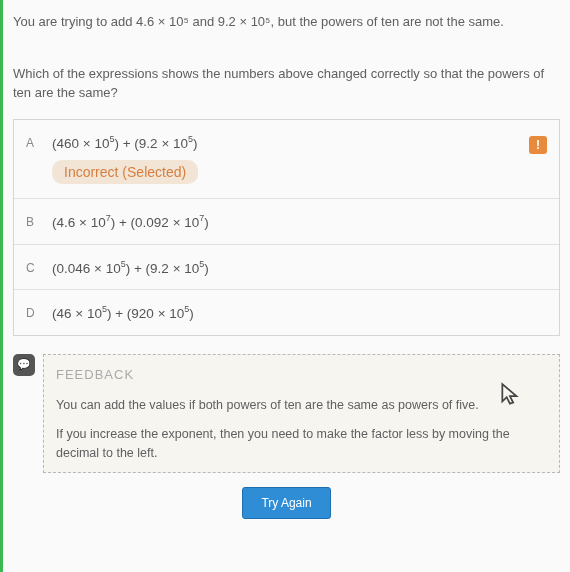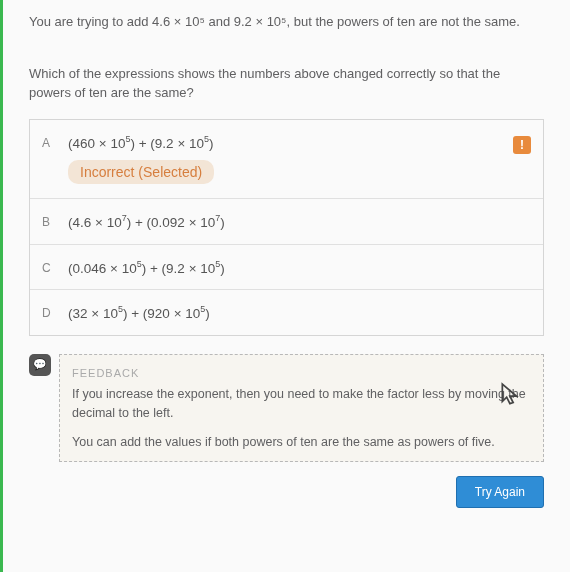--- a/index.html
+++ b/index.html
@@ -1,35 +1,35 @@
 <!DOCTYPE html>
 <html><head>
 <meta charset="utf-8">
 <style>
 *{margin:0;padding:0;box-sizing:border-box}
 body{width:570px;height:572px;font-family:Arial,sans-serif;background:#d8d9da;overflow:hidden;color:#5a5a5a;font-size:13px;position:relative}
-.page{background:#fafafa;min-height:100%;padding:12px 26px 16px;border-left:3px solid #3bb84f;position:relative}
+.page{background:#fafafa;min-height:100%;padding:12px 10px 16px;border-left:3px solid #3bb84f;position:relative}
 .qtext{line-height:1.5;color:#606062}
 .para2{margin-top:32px}
 .opts{border:1px solid #d5d5d5;margin-top:16px}
 .opt{display:flex;align-items:flex-start;padding:14px 12px;border-top:1px solid #e0e0e0;position:relative}
 .opt:first-child{border-top:none}
 .opt.sel{}
 .lab{width:26px;color:#888;font-size:12px;padding-top:2px}
 .exp{flex:1;color:#555;font-size:13.5px}
 sup{font-size:9px;vertical-align:super}
 .inc{display:inline-block;margin-top:10px;background:#f3e5d6;color:#d67e3e;font-size:14px;padding:4px 12px;border-radius:10px}
 .badge{position:absolute;right:12px;top:16px;width:18px;height:18px;background:#e88a3c;border-radius:3px;color:#fff;font-weight:bold;font-size:12px;text-align:center;line-height:18px}
 .feedback-wrap{margin-top:18px;display:flex;gap:8px}
 .chat{width:22px;height:22px;flex-shrink:0;background:#555;border-radius:5px;display:flex;align-items:center;justify-content:center;color:#fff;font-size:11px}
 .fb{flex:1;border:1px dashed #b8b8b8;background:#f7f5f0;padding:10px 12px;font-size:12.5px;color:#606062;line-height:1.5;position:relative}
-.fb-title{font-size:11px;color:#aaa;letter-spacing:1px;margin-bottom:4px}
+.fb-title{font-size:13px;color:#aaa;letter-spacing:1px;margin-bottom:12px}
 .fb p+p{margin-top:10px}
 .cursor{position:absolute;right:46px;top:382px;pointer-events:none}
-.btnrow{text-align:right;margin-top:14px}
+.btnrow{text-align:center;margin-top:14px}
 .try{display:inline-block;background:#2f8dd6;color:#fff;font-size:12px;padding:8px 18px;border-radius:3px;border:1px solid #1f6fb0;cursor:pointer}
 </style>
 </head>
 <body>
 
 <div class="page">
   <div class="qtext">You are trying to add 4.6 × 10⁵ and 9.2 × 10⁵, but the powers of ten are not the same.</div>
   <div class="qtext para2">Which of the expressions shows the numbers above changed correctly so that the powers of ten are the same?</div>
 
   <div class="opts">
@@ -53,32 +53,32 @@
     <div class="opt">
       <div class="lab">C</div>
       <div class="exp">
         (<span>0.046</span> × 10<sup>5</sup>) + (<span>9.2</span> × 10<sup>5</sup>)
       </div>
     </div>
 
     <div class="opt">
       <div class="lab">D</div>
       <div class="exp">
-        (<span>32</span> × 10<sup>5</sup>) + (<span>920</span> × 10<sup>5</sup>)
+        (<span>46</span> × 10<sup>5</sup>) + (<span>920</span> × 10<sup>5</sup>)
       </div>
     </div>
 
   </div>
 
   <div class="feedback-wrap">
     <div class="chat">💬</div>
     <div class="fb">
       <div class="fb-title">FEEDBACK</div>
+      <p>You can add the values if both powers of ten are the same as powers of five.</p>
       <p>If you increase the exponent, then you need to make the factor less by moving the decimal to the left.</p>
-      <p>You can add the values if both powers of ten are the same as powers of five.</p>
     </div>
   </div>
 
   <div class="btnrow">
     <span class="try">Try Again</span>
   </div>
 </div>
 
 <svg class="cursor" width="26" height="26" viewBox="0 0 24 24">
     <path fill="none" stroke="#444" stroke-width="1.6" d="M4 2 L4 18 L8 14 L11 20 L14 19 L11 13 L17 13 Z"></path>

